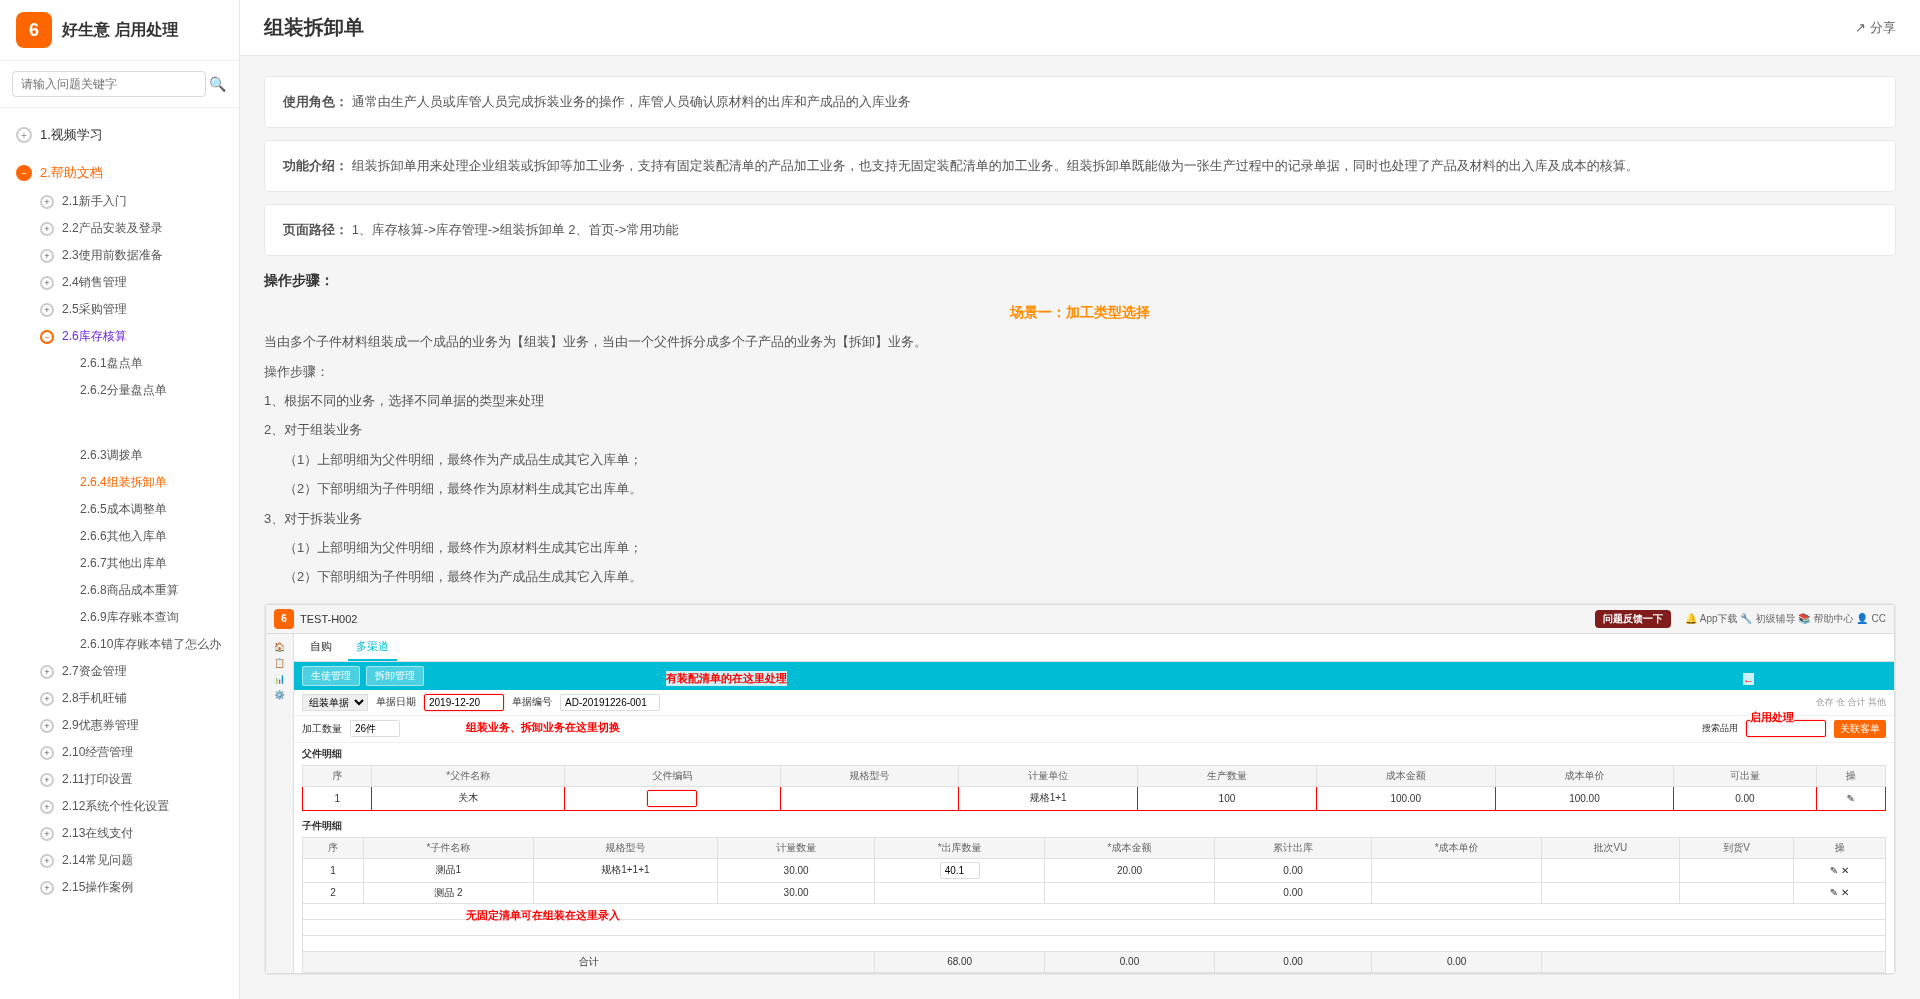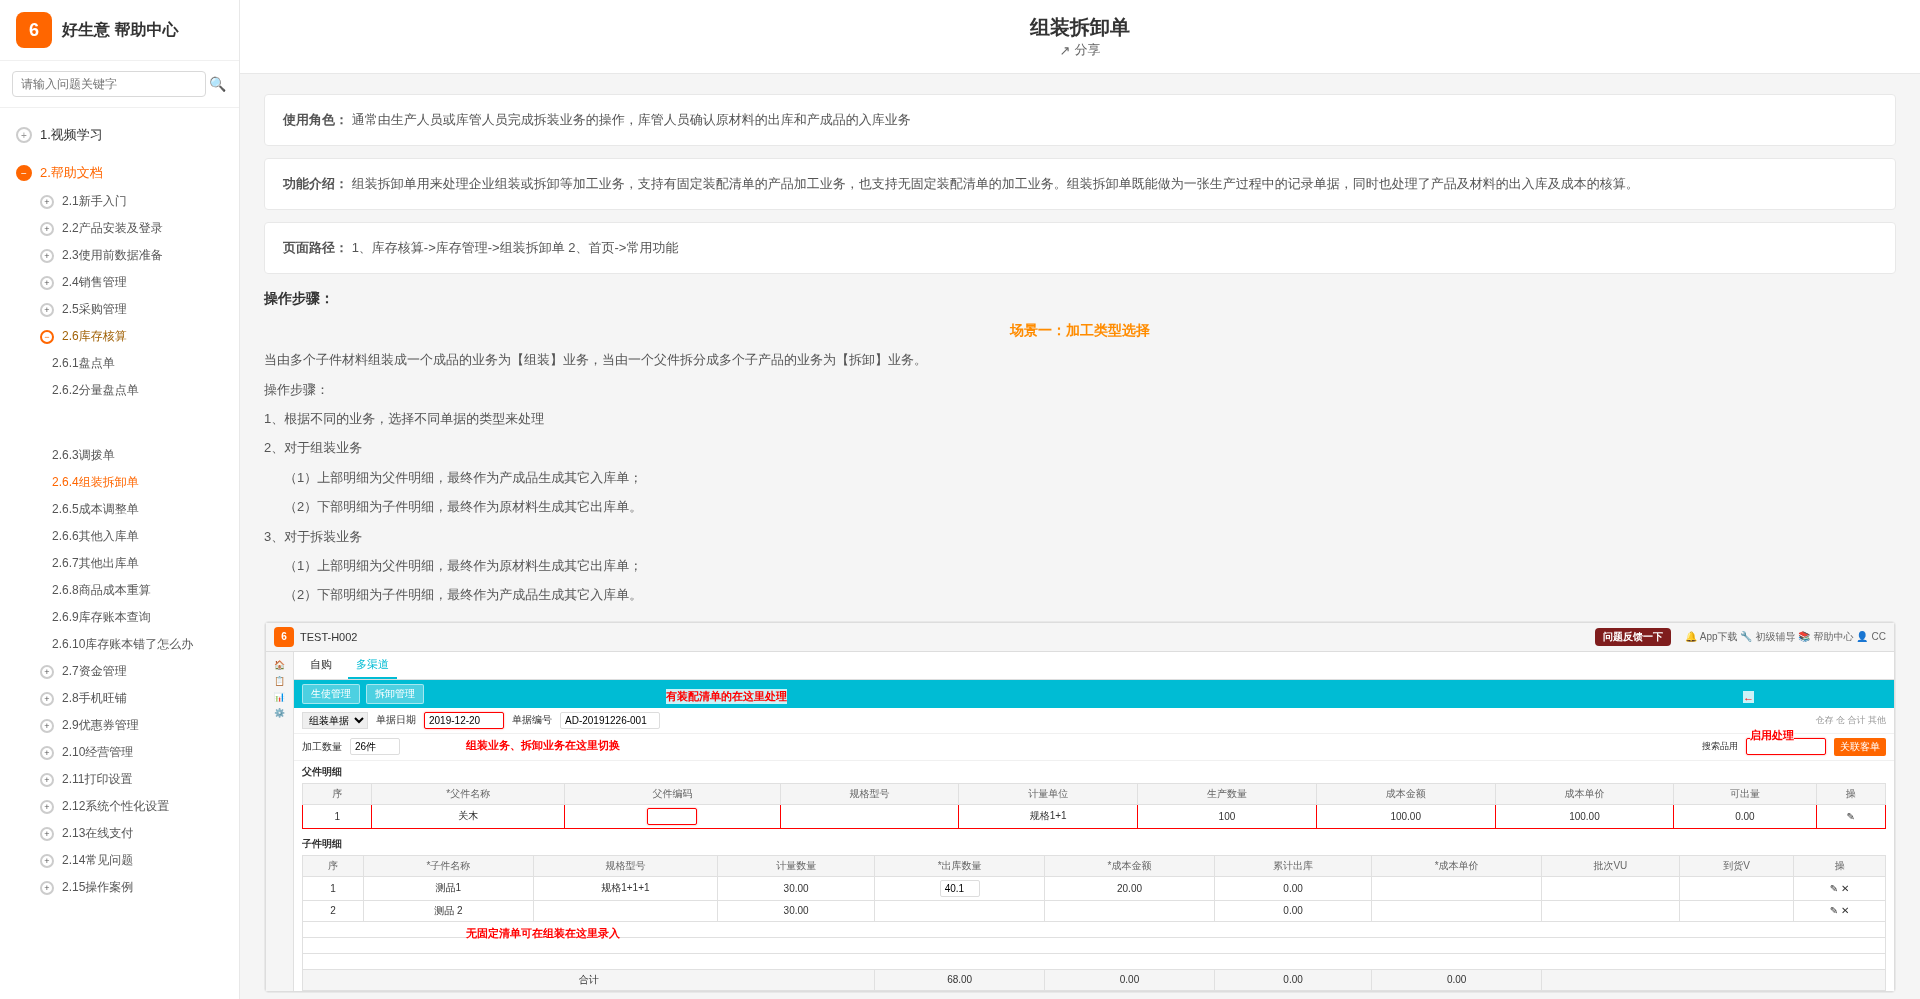--- a/index.html
+++ b/index.html
@@ -131,21 +131,20 @@
       overflow: hidden;
       background: #f5f5f5;
     }
     #main-header {
       background: #fff;
       padding: 14px 24px;
       border-bottom: 1px solid #e8e8e8;
       display: flex;
       align-items: center;
       justify-content: space-between;
-      flex-direction: column;
     }
     #main-header h1 {
       font-size: 20px;
       font-weight: bold;
       color: #333;
     }
     .share-btn {
       display: flex;
       align-items: center;
       gap: 4px;
@@ -307,21 +306,21 @@
     }
   </style>
 </head>
 <body>
 
 <div id="sidebar">
   <div id="sidebar-header">
     <div class="logo-icon">
       <span>6</span>
     </div>
-    <span class="logo-text">好生意 帮助中心</span>
+    <span class="logo-text">好生意 启用处理</span>
   </div>
   <div class="search-box">
     <input type="text" placeholder="请输入问题关键字" style="">
     <span class="search-btn">🔍</span>
   </div>
   <div id="sidebar-nav">
 
     <div class="nav-section">
       <div class="nav-section-title">
         <div class="nav-icon">+</div>
@@ -351,24 +350,24 @@
           <div class="dot">+</div>
           <span>2.4销售管理</span>
         </div>
         <div class="nav-sub-item">
           <div class="dot">+</div>
           <span>2.5采购管理</span>
         </div>
 
         <div class="nav-sub-item" style="color:#f60;">
           <div class="dot" style="border-color:#f60;">−</div>
-          <span style="color:#a16207;">2.6库存核算</span>
-        </div>
-
-        <div style="">
+          <span style="color:#6d28d9;">2.6库存核算</span>
+        </div>
+
+        <div style="padding-left:28px;">
           <div class="nav-sub-item" style="padding-left:52px;">
             <span>2.6.1盘点单</span>
           </div>
           <div class="nav-sub-item" style="padding-left:52px;">
             <span>2.6.2分量盘点单</span>
           </div>
           <div class="nav-sub-item" style="padding-left:52px;margin-top:38px;">
             <span>2.6.3调拨单</span>
           </div>
           <div class="nav-sub-item active" style="padding-left:52px; color:#f60;">

